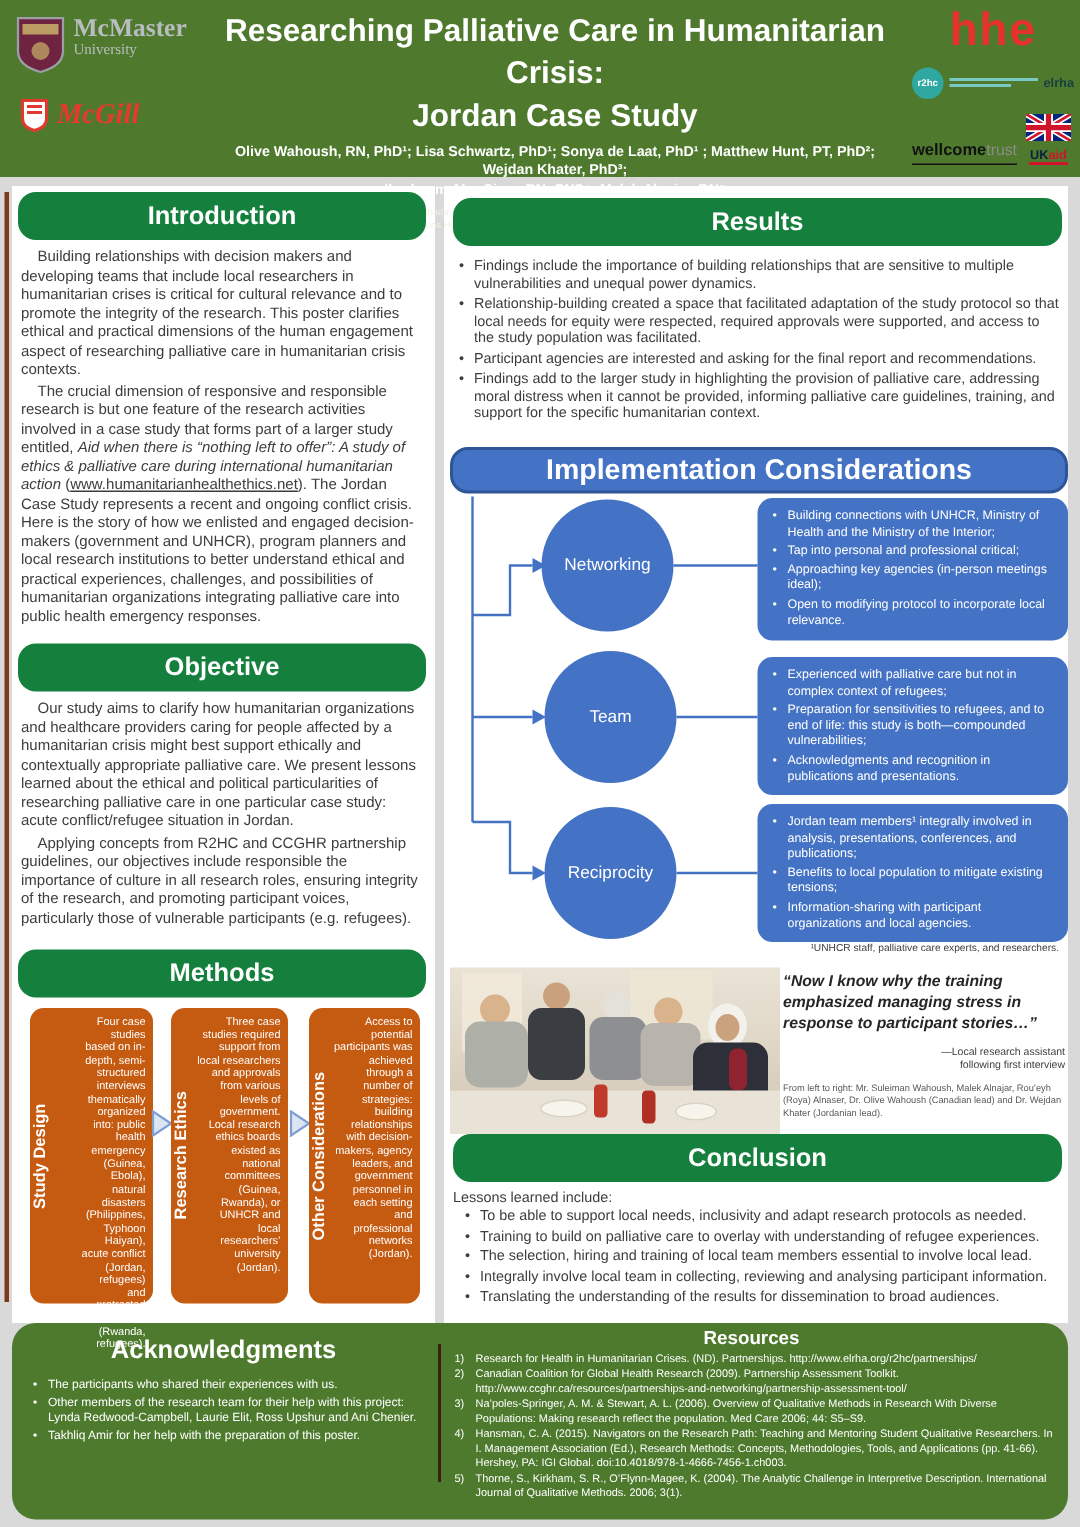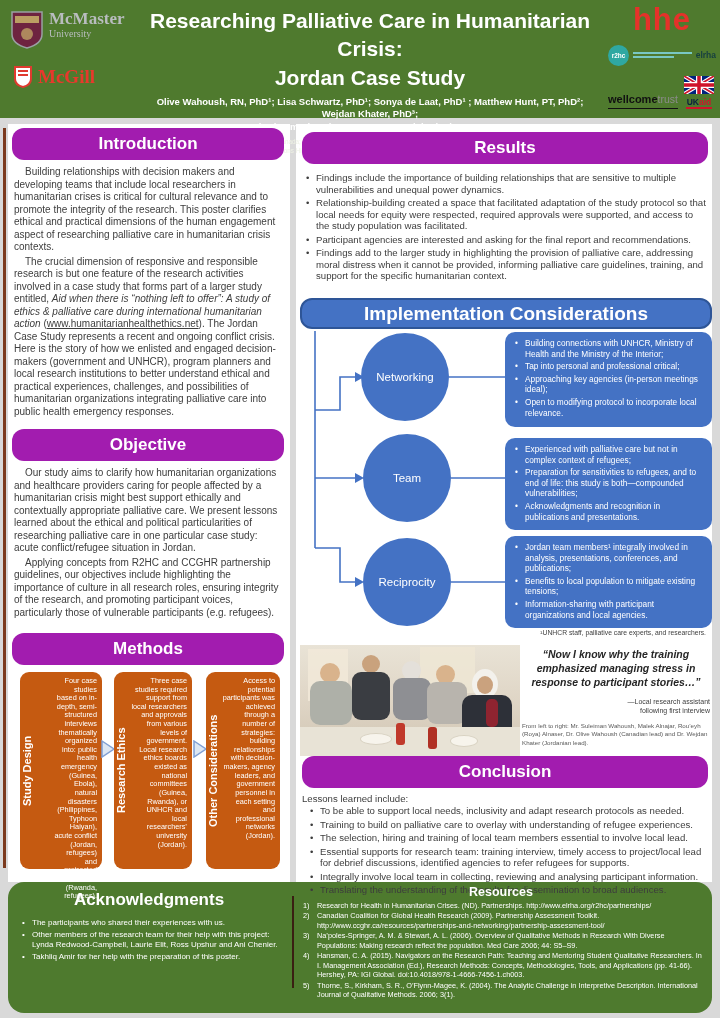--- a/index.html
+++ b/index.html
@@ -1,20 +1,20 @@
 <!DOCTYPE html>
 <html><head>
 <meta charset="utf-8">
 <style>
   html,body{margin:0;padding:0;background:#dcdcdc;}
   .poster{position:relative;width:720px;height:1018px;background:#d9d9d9;overflow:hidden;
           font-family:"Liberation Sans",sans-serif;color:#3d3d3d;}
   .abs{position:absolute;}
   .panel{position:absolute;background:#ffffff;}
-  .sec-head{position:absolute;background:#a21caf;color:#fff;font-weight:bold;text-align:center;
+  .sec-head{position:absolute;background:#15803d;color:#fff;font-weight:bold;text-align:center;
             border-radius:12px;z-index:4;}
   .sec-head.big{font-size:17px;line-height:32px;height:32px;}
   .body-text{font-size:10px;line-height:1.25;margin:0 0 2px 0;text-align:left;}
   .indent{text-indent:11px;}
   .link{text-decoration:underline;}
   ul.b{margin:0;padding:0;list-style:none;}
   ul.b li{position:relative;padding-left:12px;margin-bottom:2px;}
   ul.b li::before{content:"•";position:absolute;left:2px;top:0;}
   .res-bullets li{font-size:9.6px;line-height:1.2;}
   .blue-box{position:absolute;background:#4472c4;border-radius:10px;color:#fff;padding:6px 8px;z-index:4;}
@@ -25,21 +25,21 @@
   .orange-box{position:absolute;background:#c55a11;border-radius:9px;color:#fff;display:flex;z-index:4;}
   .vlabel{writing-mode:vertical-rl;transform:rotate(180deg);font-weight:bold;font-size:11px;
           text-align:center;padding:4px 1px 4px 3px;white-space:nowrap;}
   .obox-text{flex:1;font-size:7.3px;line-height:1.18;text-align:right;padding:5px 5px 4px 0;}
   .footer-panel{position:absolute;left:8px;top:882px;width:704px;height:131px;background:#4e7a2e;
                 border-radius:16px;z-index:3;color:#fff;}
   .ack-bullets li{font-size:8px;line-height:1.25;}
   ol.res{margin:0;padding:0;list-style:none;counter-reset:r;}
   ol.res li{counter-increment:r;position:relative;padding-left:15px;font-size:7.3px;line-height:1.3;margin-bottom:1px;}
   ol.res li::before{content:counter(r) ")";position:absolute;left:1px;}
-  .quote{font-style:italic;font-weight:bold;color:#262626;font-size:10.5px;line-height:1.35;text-align:center;}
+  .quote{font-style:italic;font-weight:bold;color:#262626;font-size:10.5px;line-height:1.35;text-align:left;}
   .attrib{font-size:7px;color:#404040;text-align:right;line-height:1.3;}
   .caption{font-size:6.2px;color:#595959;line-height:1.35;text-align:left;}
   .footnote{font-size:6.8px;color:#404040;text-align:right;}
   .hdr{position:absolute;left:0;top:0;width:720px;height:118px;background:#4f7a2e;z-index:2;color:#fff;}
   .title{font-weight:bold;font-size:21px;line-height:1.35;text-align:center;color:#fff;}
   .authors{font-weight:bold;font-size:9.5px;line-height:1.3;text-align:center;color:#fff;}
   .affil{font-size:6.3px;line-height:1.45;text-align:center;color:#eef2e4;}
   .red-stripe{position:absolute;left:3px;top:128px;width:3px;height:740px;background:#7b3a1e;z-index:3;}
   .conn{position:absolute;left:0;top:0;z-index:3;pointer-events:none;}
   .photo{position:absolute;left:300px;top:645px;width:220px;height:111px;overflow:hidden;
@@ -63,21 +63,21 @@
         <div style="font-size:17px;font-weight:bold;line-height:1.05;">McMaster</div>
         <div style="font-size:10px;line-height:1.1;">University</div>
       </div>
     </div>
 
     <div class="abs" style="left:14px;top:66px;display:flex;align-items:center;">
       <svg width="18" height="22" viewBox="0 0 18 22">
         <path d="M1 1 h16 v12 q0 6 -8 8 q-8 -2 -8 -8 Z" fill="#fff" stroke="#e03a2f" stroke-width="2"></path>
         <path d="M4 5 h10 M4 9 h10" stroke="#e03a2f" stroke-width="2"></path>
       </svg>
-      <div style="margin-left:6px;font-family:'Liberation Serif',serif;font-weight:bold;font-size:19px;color:#e8392c;">McGill</div>
+      <div style="margin-left:6px;font-family:'Liberation Serif',serif;font-weight:bold;font-size:19px;color:#e8392c;font-style:italic;">McGill</div>
     </div>
 
     <div class="abs" style="left:140px;top:7px;width:460px;">
       <div class="title">Researching Palliative Care in Humanitarian Crisis:</div>
       <div class="title">Jordan Case Study</div>
       <div class="authors" style="margin-top:4px;">Olive Wahoush, RN, PhD¹; Lisa Schwartz, PhD¹; Sonya de Laat, PhD¹ ; Matthew Hunt, PT, PhD²; Wejdan Khater, PhD³;</div>
       <div class="authors">Ibraheem Abu-Siam, RN, CNS⁴; Malek Alnajar, RN⁵</div>
       <div class="affil" style="margin-top:4px;">¹McMaster University, Hamilton, ON, Canada; ²McGill University, Montreal, QC, Canada; ³Jordan University of Science &amp; Technology, Jordan;</div>
       <div class="affil">⁴United Nations High Commission for Refugees, Jordan;  ⁵University of Jordan, Jordan</div>
     </div>
@@ -122,21 +122,21 @@
 
   <div class="abs" style="left:14px;top:166px;width:268px;z-index:4;">
     <p class="body-text indent">Building relationships with decision makers and developing teams that include local researchers in humanitarian crises is critical for cultural relevance and to promote the integrity of the research. This poster clarifies ethical and practical dimensions of the human engagement aspect of researching palliative care in humanitarian crisis contexts.</p>
     <p class="body-text indent"><span>The crucial dimension of responsive and responsible research is but one feature of the research activities involved in a case study that forms part of a larger study entitled, </span><i>Aid when there is “nothing left to offer”: A study of ethics &amp; palliative care during international humanitarian action</i><span> (</span><span class="link">www.humanitarianhealthethics.net</span><span>). The Jordan Case Study represents a recent and ongoing conflict crisis. Here is the story of how we enlisted and engaged decision-makers (government and UNHCR), program planners and local research institutions to better understand ethical and practical experiences, challenges, and possibilities of humanitarian organizations integrating palliative care into public health emergency responses.</span></p>
   </div>
 
   <div class="sec-head big" style="left:12px;top:429px;width:272px;">Objective</div>
 
   <div class="abs" style="left:14px;top:467px;width:268px;z-index:4;">
     <p class="body-text indent">Our study aims to clarify how humanitarian organizations and healthcare providers caring for people affected by a humanitarian crisis might best support ethically and contextually appropriate palliative care. We present lessons learned about the ethical and political particularities of researching palliative care in one particular case study: acute conflict/refugee situation in Jordan.</p>
-    <p class="body-text indent">Applying concepts from R2HC and CCGHR partnership guidelines, our objectives include highlighting the importance of culture in all research roles, ensuring integrity of the research, and promoting participant voices, particularly those of vulnerable participants (e.g. refugees).</p>
+    <p class="body-text indent">Applying concepts from R2HC and CCGHR partnership guidelines, our objectives include responsible the importance of culture in all research roles, ensuring integrity of the research, and promoting participant voices, particularly those of vulnerable participants (e.g. refugees).</p>
   </div>
 
   <div class="sec-head big" style="left:12px;top:633px;width:272px;">Methods</div>
 
   <div class="orange-box" style="left:20px;top:672px;width:82px;height:197px;gap:16px;">
     <div class="vlabel">Study Design</div>
     <div class="obox-text">Four case studies based on in-depth, semi-structured interviews thematically organized into: public health emergency (Guinea, Ebola), natural disasters (Philippines, Typhoon Haiyan), acute conflict (Jordan, refugees) and protracted conflict (Rwanda, refugees).</div>
   </div>
   <svg class="abs" style="left:101px;top:740px;z-index:4;" width="14" height="18" viewBox="0 0 14 18">
     <polygon points="1,1 13,9 1,17" fill="#dce6f2" stroke="#7f9fd4" stroke-width="1.5"></polygon>
@@ -245,21 +245,20 @@
   <div class="abs caption" style="left:522px;top:722px;width:186px;z-index:4;">From left to right: Mr. Suleiman Wahoush, Malek Alnajar, Rou’eyh (Roya) Alnaser, Dr. Olive Wahoush (Canadian lead) and Dr. Wejdan Khater (Jordanian lead).</div>
 
   <div class="sec-head big" style="left:302px;top:756px;width:406px;">Conclusion</div>
 
   <div class="abs" style="left:302px;top:793px;width:404px;z-index:4;">
     <div style="font-size:9.6px;line-height:1.3;">Lessons learned include:</div>
     <ul class="b res-bullets" style="margin-left:6px;">
       <li>To be able to support local needs, inclusivity and adapt research protocols as needed.</li>
       <li>Training to build on palliative care to overlay with understanding of refugee experiences.</li>
       <li>The selection, hiring and training of local team members essential to involve local lead.</li>
-      <li>Essential supports for research team: training interview, timely access to project/local lead for debrief discussions, identified agencies to refer refugees for supports.</li>
       <li>Integrally involve local team in collecting, reviewing and analysing participant information.</li>
       <li>Translating the understanding of the results for dissemination to broad audiences.</li>
     </ul>
   </div>
 
   <div class="footer-panel"></div>
 
   <div class="abs" style="left:8px;top:890px;width:282px;text-align:center;color:#fff;font-weight:bold;font-size:17px;z-index:4;">Acknowledgments</div>
   <ul class="b ack-bullets abs" style="left:20px;top:918px;width:262px;color:#fff;z-index:4;">
     <li>The participants who shared their experiences with us.</li>

